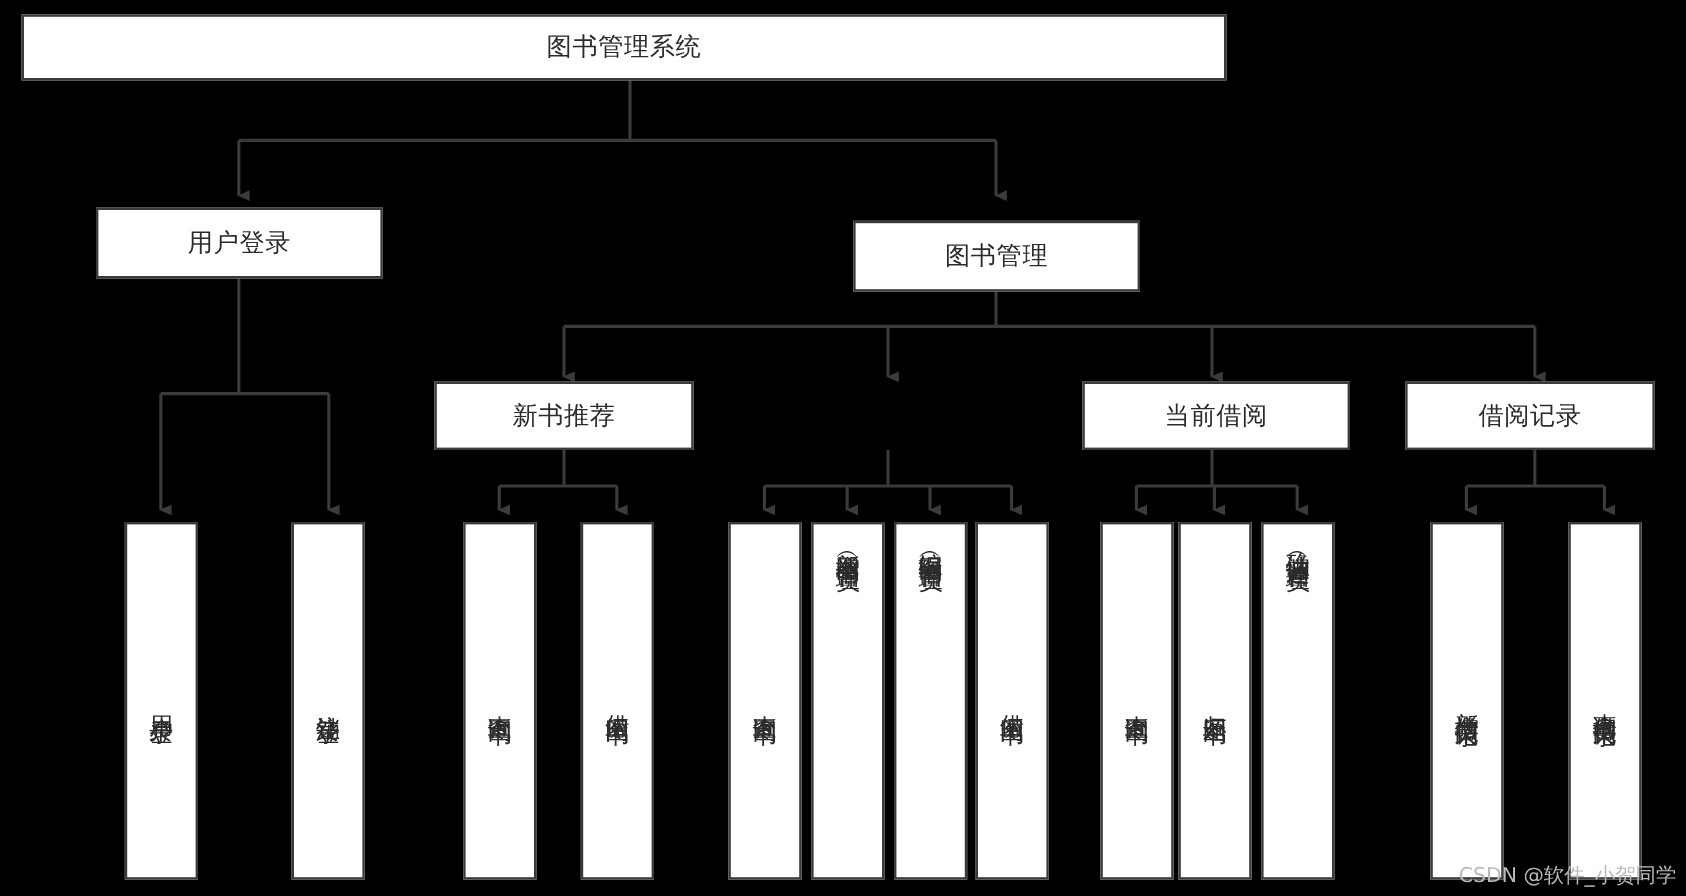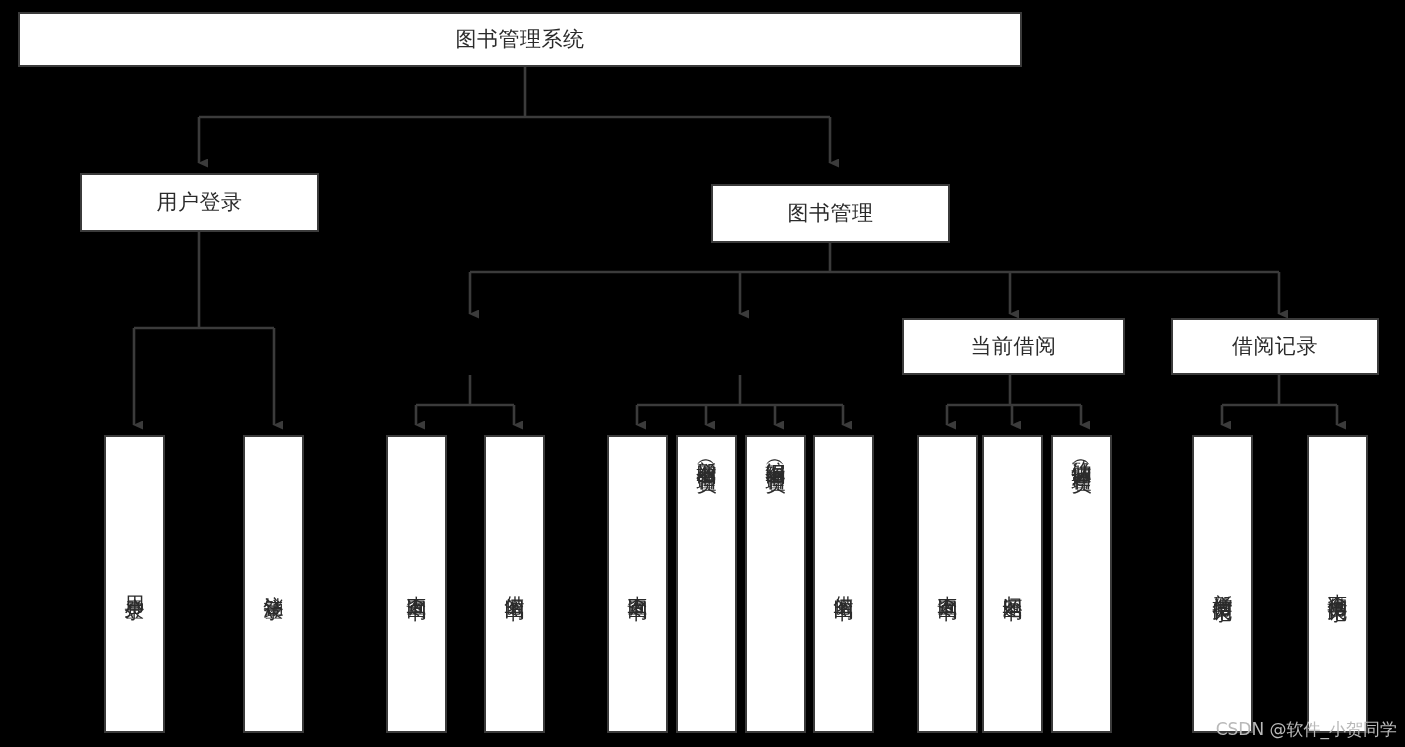--- a/index.html
+++ b/index.html
@@ -134,20 +134,23 @@
     <span class="node-label">图书管理系统</span>
   </div>
 
   <div class="node horizontal" style="left:80px; top:173px; width:239px; height:59px;">
     <span class="node-label">用户登录</span>
   </div>
   <div class="node horizontal" style="left:711px; top:173px; width:239px; height:59px;margin-top:11px;">
     <span class="node-label">图书管理</span>
   </div>
 
+  <div class="node horizontal" style="left:362px; top:318px; width:216px; height:57px;">
+    <span class="node-label">新书推荐</span>
+  </div>
   <div class="node horizontal" style="left:902px; top:318px; width:223px; height:57px;">
     <span class="node-label">当前借阅</span>
   </div>
   <div class="node horizontal" style="left:1171px; top:318px; width:208px; height:57px;">
     <span class="node-label">借阅记录</span>
   </div>
 
   <div class="node vertical centered" style="left:104px; top:435px; width:61px; height:298px;">
     <span class="node-label">用户登录</span>
   </div>

